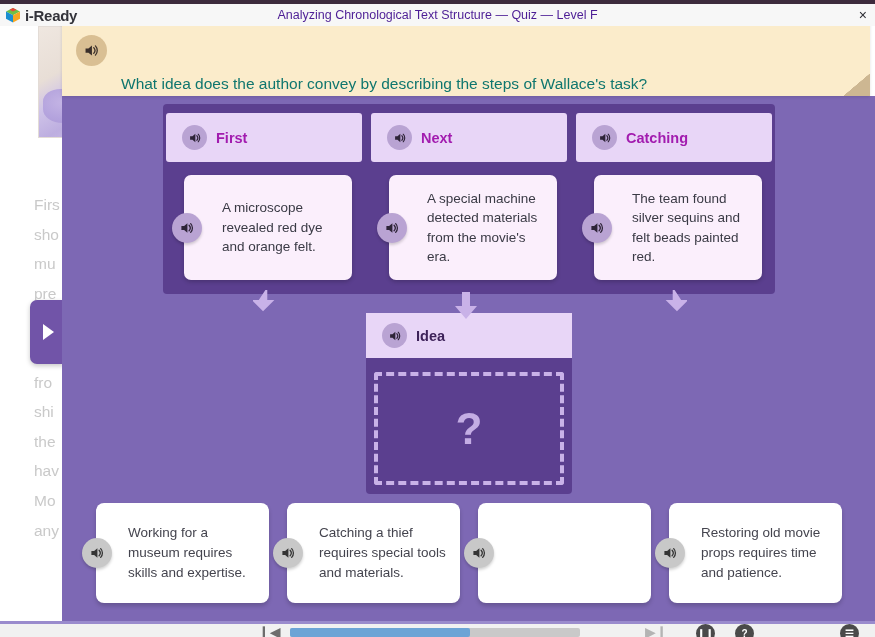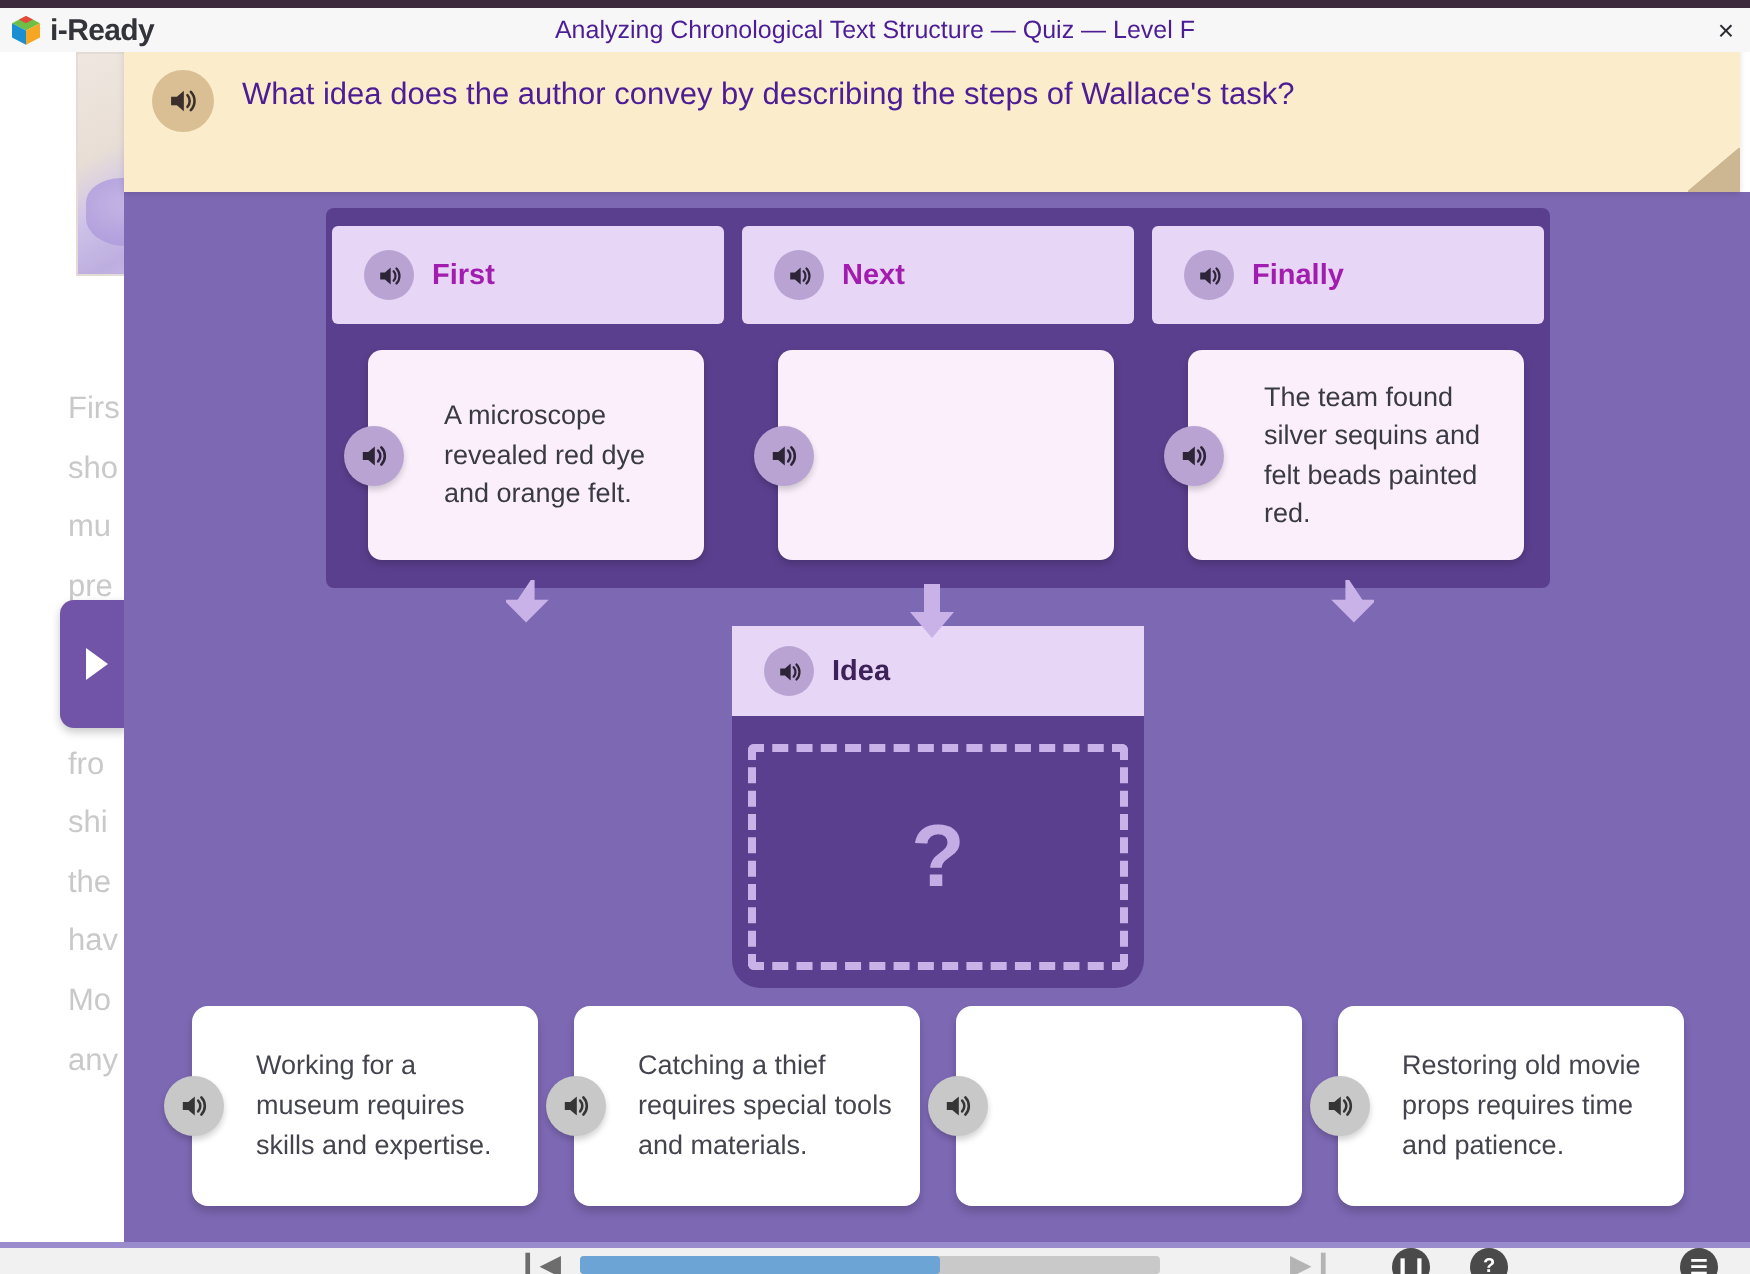--- a/index.html
+++ b/index.html
@@ -96,22 +96,23 @@
     z-index: 30;
     box-shadow: 0 1px 3px rgba(0,0,0,.12);
   }
   .question-row {
     display: flex; align-items: flex-start; gap: 14px;
     padding: 12px 26px 0 14px;
   }
   .q-text {
     font-size: 15.5px;
     line-height: 25px;
-    color: #4c1d95;
+    color: #0f766e;
     max-width: 660px;
+    margin-top: 36px;
   }
   .dogear {
     position: absolute; right: 0; bottom: 0;
     width: 26px; height: 22px;
     background: linear-gradient(to bottom right, #fbeccb 0%, #fbeccb 48%, #cdb792 49%, #cdb792 100%);
   }
 
   
   .spk {
     border-radius: 50%;
@@ -194,21 +195,21 @@
   .arr-right {
     left: 494px; top: 186px; width: 30px; height: 30px;
   }
 
   
   .idea-wrap {
     position: absolute;
     left: 203px; top: 209px;
     width: 206px; height: 181px;
     background: #5b3f8f;
-    border-radius: 14px;
+    border-radius: 4px;
   }
   .idea-head {
     height: 45px;
     background: #e8d6f7;
     display: flex; align-items: center; gap: 9px;
     padding-left: 16px;
   }
   .idea-head-label { font-size: 14.5px; font-weight: bold; color: #3d2259; }
   .dropzone {
     position: absolute; left: 8px; top: 59px;
@@ -377,33 +378,34 @@
         <span class="col-head-label">Next</span>
       </div>
       <div class="card">
         <span class="spk spk-lav-lg card-spk">
           <svg width="16" height="16" viewBox="0 0 20 20">
             <path d="M3 7.5h3.4L10.5 4v12L6.4 12.5H3z" fill="#2e2438"></path>
             <path d="M12.6 6.6a5 5 0 0 1 0 6.8" stroke="#2e2438" stroke-width="1.6" fill="none" stroke-linecap="round"></path>
             <path d="M14.6 4.6a7.8 7.8 0 0 1 0 10.8" stroke="#2e2438" stroke-width="1.6" fill="none" stroke-linecap="round"></path>
           </svg>
         </span>
+        <div class="card-text">A special machine detected materials from the movie's era.</div>
       </div>
     </div>
 
     <div class="col c2">
       <div class="col-head">
         <span class="spk spk-lav">
           <svg width="14" height="14" viewBox="0 0 20 20">
             <path d="M3 7.5h3.4L10.5 4v12L6.4 12.5H3z" fill="#2e2438"></path>
             <path d="M12.6 6.6a5 5 0 0 1 0 6.8" stroke="#2e2438" stroke-width="1.6" fill="none" stroke-linecap="round"></path>
             <path d="M14.6 4.6a7.8 7.8 0 0 1 0 10.8" stroke="#2e2438" stroke-width="1.6" fill="none" stroke-linecap="round"></path>
           </svg>
         </span>
-        <span class="col-head-label">Finally</span>
+        <span class="col-head-label">Catching</span>
       </div>
       <div class="card">
         <span class="spk spk-lav-lg card-spk">
           <svg width="16" height="16" viewBox="0 0 20 20">
             <path d="M3 7.5h3.4L10.5 4v12L6.4 12.5H3z" fill="#2e2438"></path>
             <path d="M12.6 6.6a5 5 0 0 1 0 6.8" stroke="#2e2438" stroke-width="1.6" fill="none" stroke-linecap="round"></path>
             <path d="M14.6 4.6a7.8 7.8 0 0 1 0 10.8" stroke="#2e2438" stroke-width="1.6" fill="none" stroke-linecap="round"></path>
           </svg>
         </span>
         <div class="card-text">The team found silver sequins and felt beads painted red.</div>

